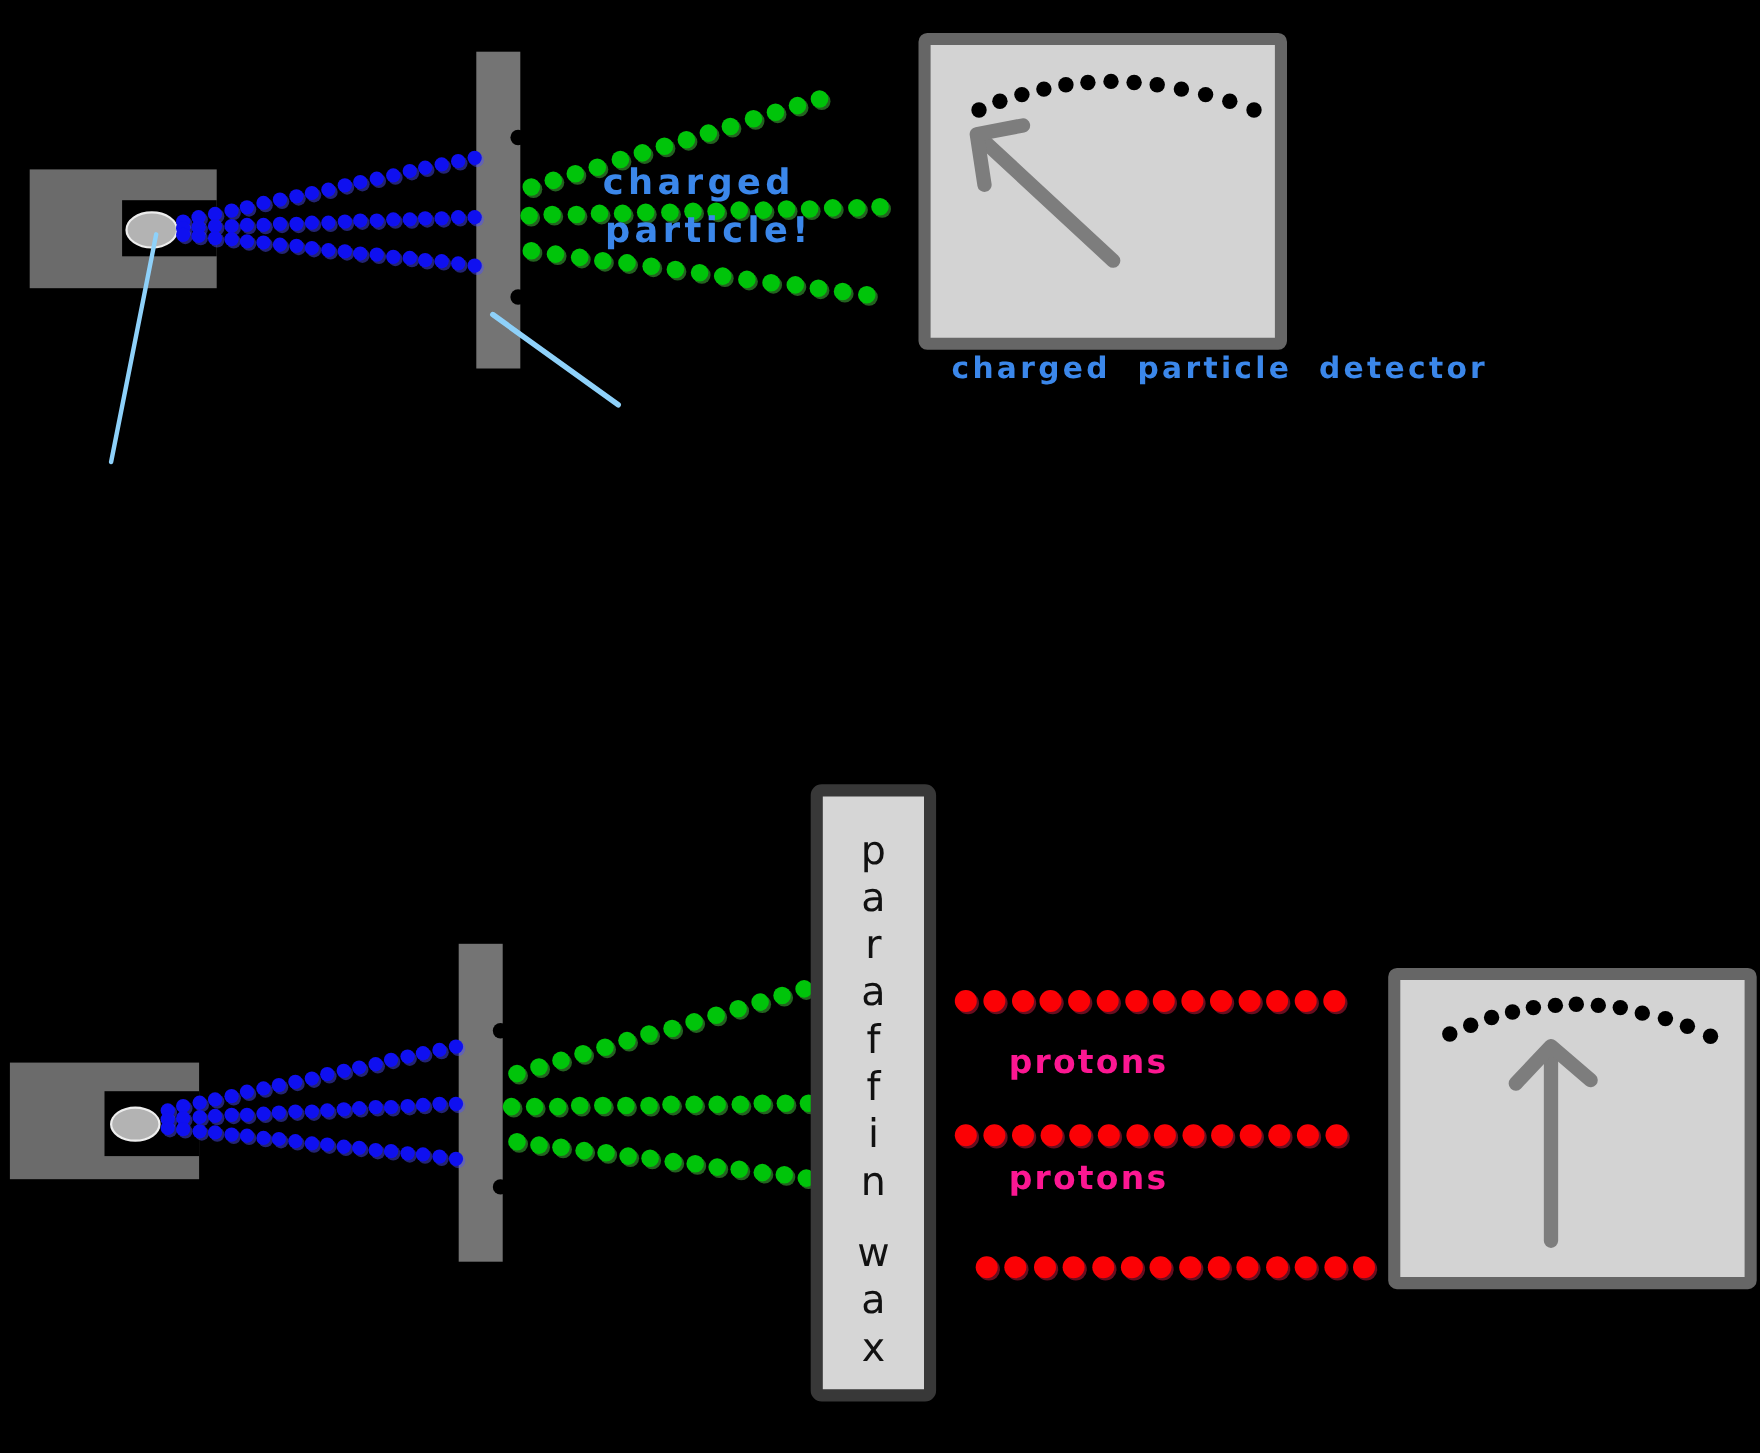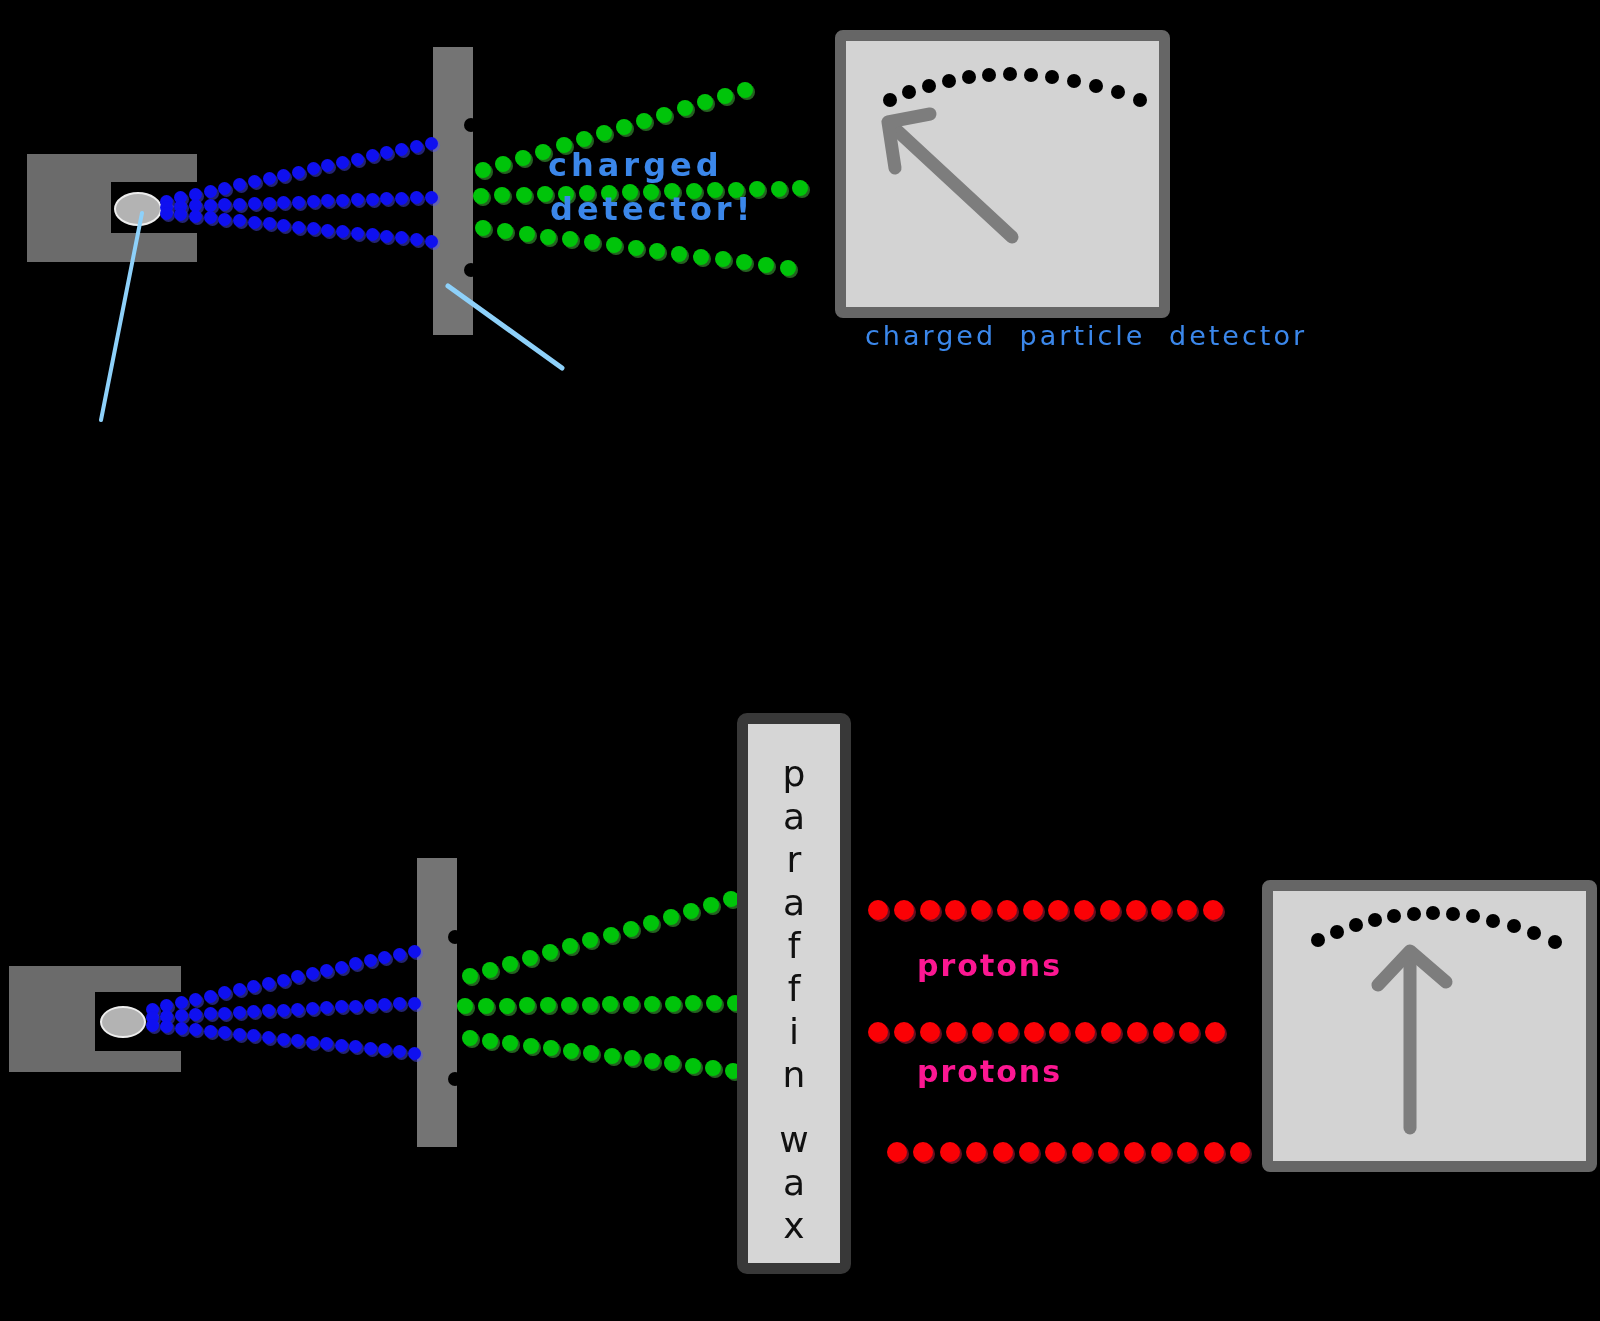--- a/index.html
+++ b/index.html
@@ -11,21 +11,21 @@
   .notch{background:#000;}
   .pellet{background:#b3b3b3;border:2px solid #ededed;border-radius:50%;}
   .nub{background:#000;border-radius:50%;width:14px;height:14px;}
   .dot{position:absolute;border-radius:50%;}
   .meter{background:#d3d3d3;border:11px solid #666666;border-radius:8px;box-sizing:border-box;}
   .meter-num{position:absolute;font-family:"DejaVu Serif",serif;font-style:italic;
              font-size:64px;line-height:1;color:#000;}
   .terminal{position:absolute;background:#000;border-radius:50%;}
   .hand-label{font-weight:bold;letter-spacing:4px;white-space:nowrap;}
   .blue-label{color:#3b87ea;font-size:32px;}
-  .caption{color:#3b87ea;font-size:27px;letter-spacing:3px;word-spacing:12px;font-weight:normal;white-space:nowrap;}
+  .caption{color:#3b87ea;font-size:27px;letter-spacing:3px;word-spacing:12px;font-weight:bold;white-space:nowrap;}
   .pink-label{color:#fc1792;font-size:30px;font-weight:bold;letter-spacing:2px;}
   .wax-box{background:#d6d6d6;border:11px solid #383838;border-radius:10px;box-sizing:border-box;
            display:flex;flex-direction:column;align-items:center;justify-content:flex-start;padding-top:28px;}
   .wax-letter{font-size:36px;color:#111;line-height:43px;font-weight:500;}
   .wax-gap{height:22px;}
   .overlay{position:absolute;left:0;top:0;width:1600px;height:1321px;pointer-events:none;z-index:7;}
   .rays-layer{position:absolute;left:0;top:0;width:1600px;height:1321px;z-index:3;}
   .labels-layer{z-index:6;}
   .z2{z-index:2;} .z4{z-index:4;}
 </style>
@@ -308,21 +308,21 @@
       <div class="dot" style="left: 1426.25px; top: 906px; width: 14px; height: 14px; background: rgb(0, 0, 0); box-shadow: transparent 2px 2px 0px;"></div>
       <div class="dot" style="left: 1446.09px; top: 906.944px; width: 14px; height: 14px; background: rgb(0, 0, 0); box-shadow: transparent 2px 2px 0px;"></div>
       <div class="dot" style="left: 1466.11px; top: 909.444px; width: 14px; height: 14px; background: rgb(0, 0, 0); box-shadow: transparent 2px 2px 0px;"></div>
       <div class="dot" style="left: 1486.31px; top: 913.5px; width: 14px; height: 14px; background: rgb(0, 0, 0); box-shadow: transparent 2px 2px 0px;"></div>
       <div class="dot" style="left: 1506.69px; top: 919.111px; width: 14px; height: 14px; background: rgb(0, 0, 0); box-shadow: transparent 2px 2px 0px;"></div>
       <div class="dot" style="left: 1527.26px; top: 926.278px; width: 14px; height: 14px; background: rgb(0, 0, 0); box-shadow: transparent 2px 2px 0px;"></div>
       <div class="dot" style="left: 1548px; top: 935px; width: 14px; height: 14px; background: rgb(0, 0, 0); box-shadow: transparent 2px 2px 0px;"></div>
     </div>
 
   <div class="abs labels-layer hand-label blue-label" style="left:548px;top:146px;">charged</div>
-  <div class="abs labels-layer hand-label blue-label" style="left:550px;top:190px;">detector!</div>
+  <div class="abs labels-layer hand-label blue-label" style="left:550px;top:190px;">particle!</div>
 
   <div class="abs meter z2" style="left:835px;top:30px;width:335px;height:288px;"></div>
   <span class="meter-num" style="left:848px;top:52px;">0</span>
   <span class="meter-num" style="left:983px;top:29px;">1</span>
   <span class="meter-num" style="left:1116px;top:44px;">2</span>
   <div class="terminal" style="left:866px;top:181px;width:42px;height:42px;"></div>
   <div class="terminal" style="left:1082px;top:179px;width:42px;height:42px;"></div>
   <div class="abs labels-layer caption" style="left:865px;top:320px;">charged particle detector</div>
 
   <div class="abs block z2" style="left:9px;top:966px;width:172px;height:106px;"></div>

